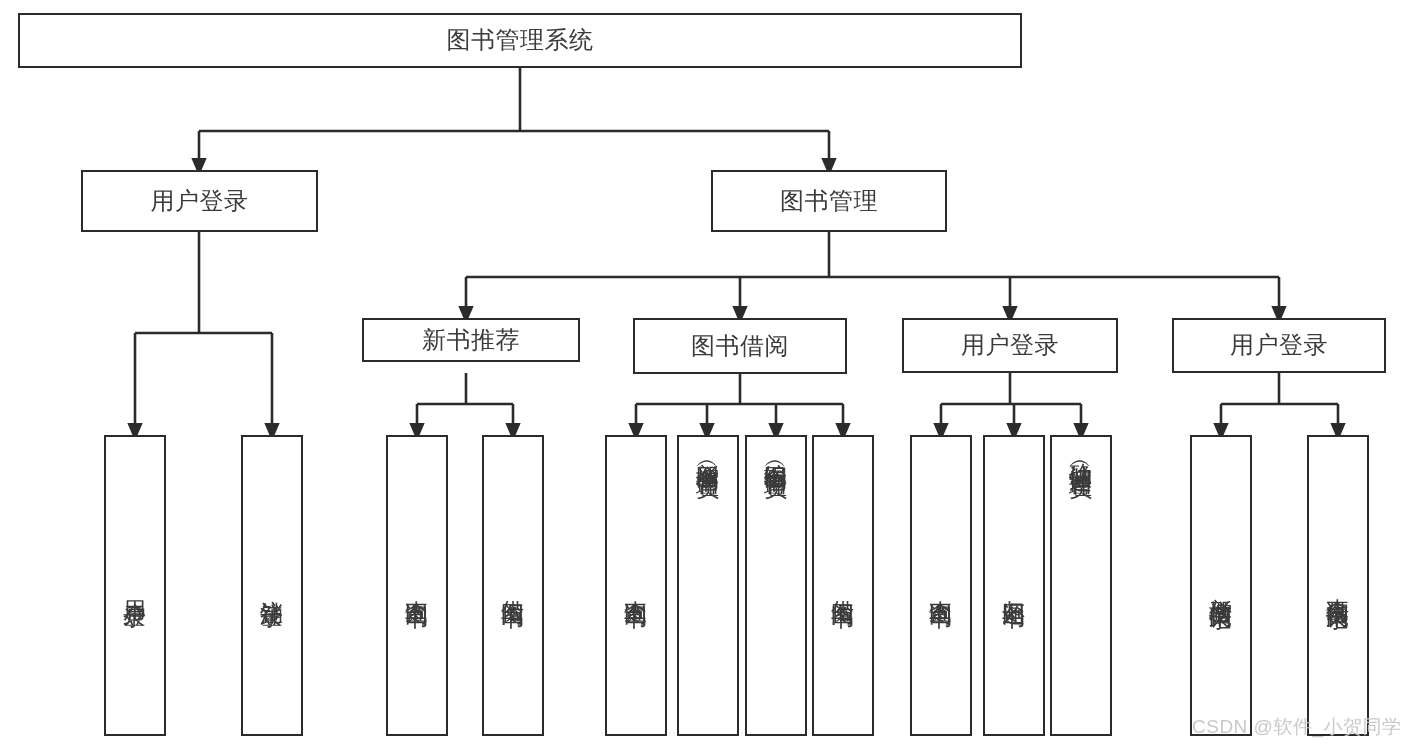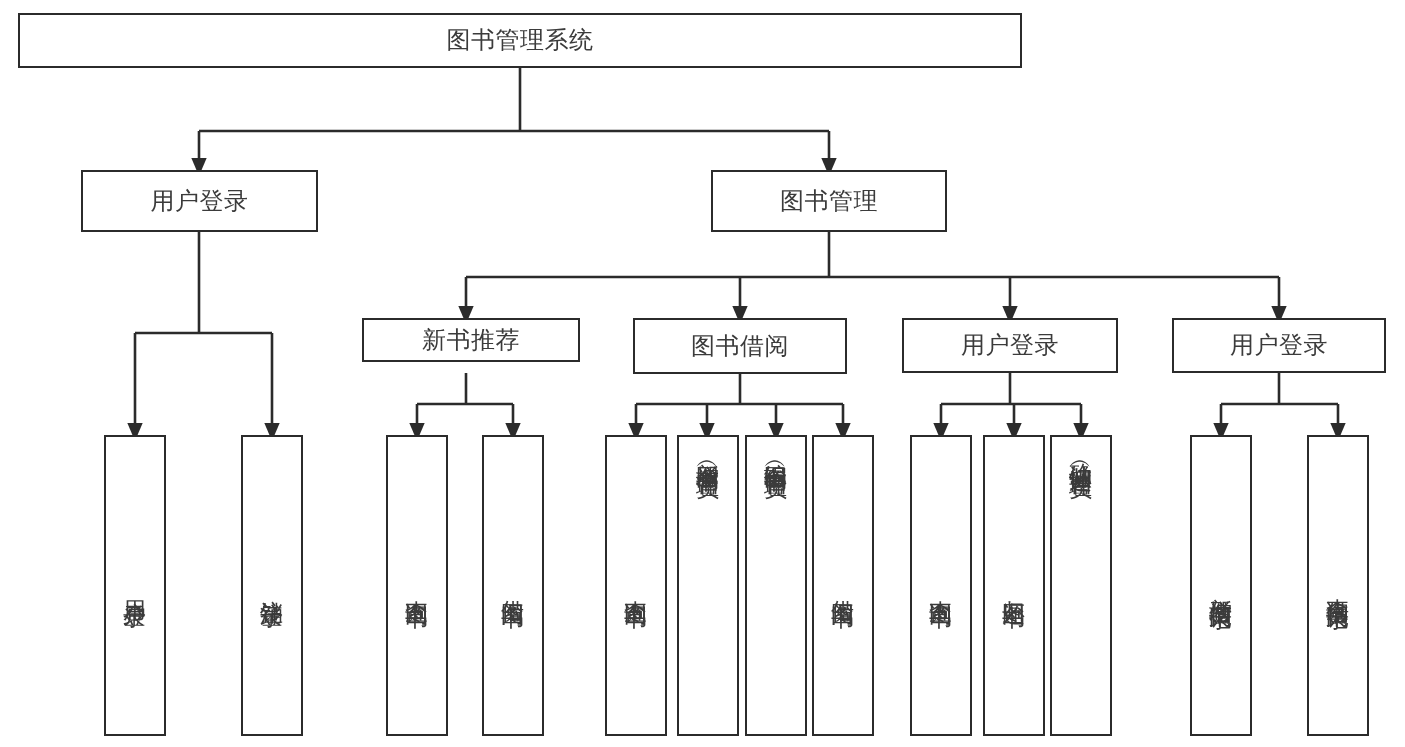--- a/index.html
+++ b/index.html
@@ -183,14 +183,15 @@
         <span class="node-label">确认归还（管理员）</span>
       </div>
       <div class="node leaf centered" style="left: 1190px; top: 435px; width: 62px; height: 301px;">
         <span class="node-label">新增借阅记录</span>
       </div>
       <div class="node leaf centered" style="left: 1307px; top: 435px; width: 62px; height: 301px;">
         <span class="node-label">查询借阅记录</span>
       </div>
     </div>
 
+  <div class="watermark" style="left:1192px; top:714px;">CSDN @软件_小贺同学</div>
 
 </div>
 
 </body></html>

